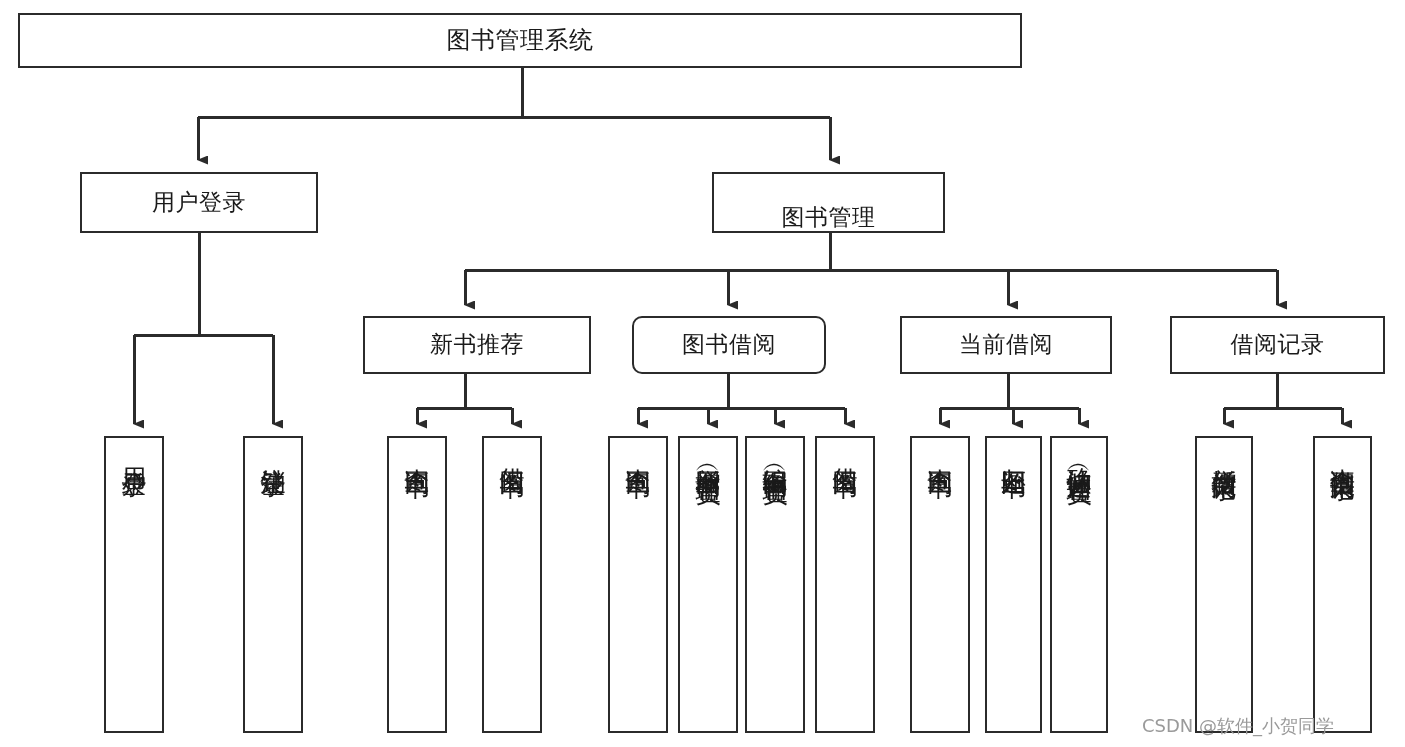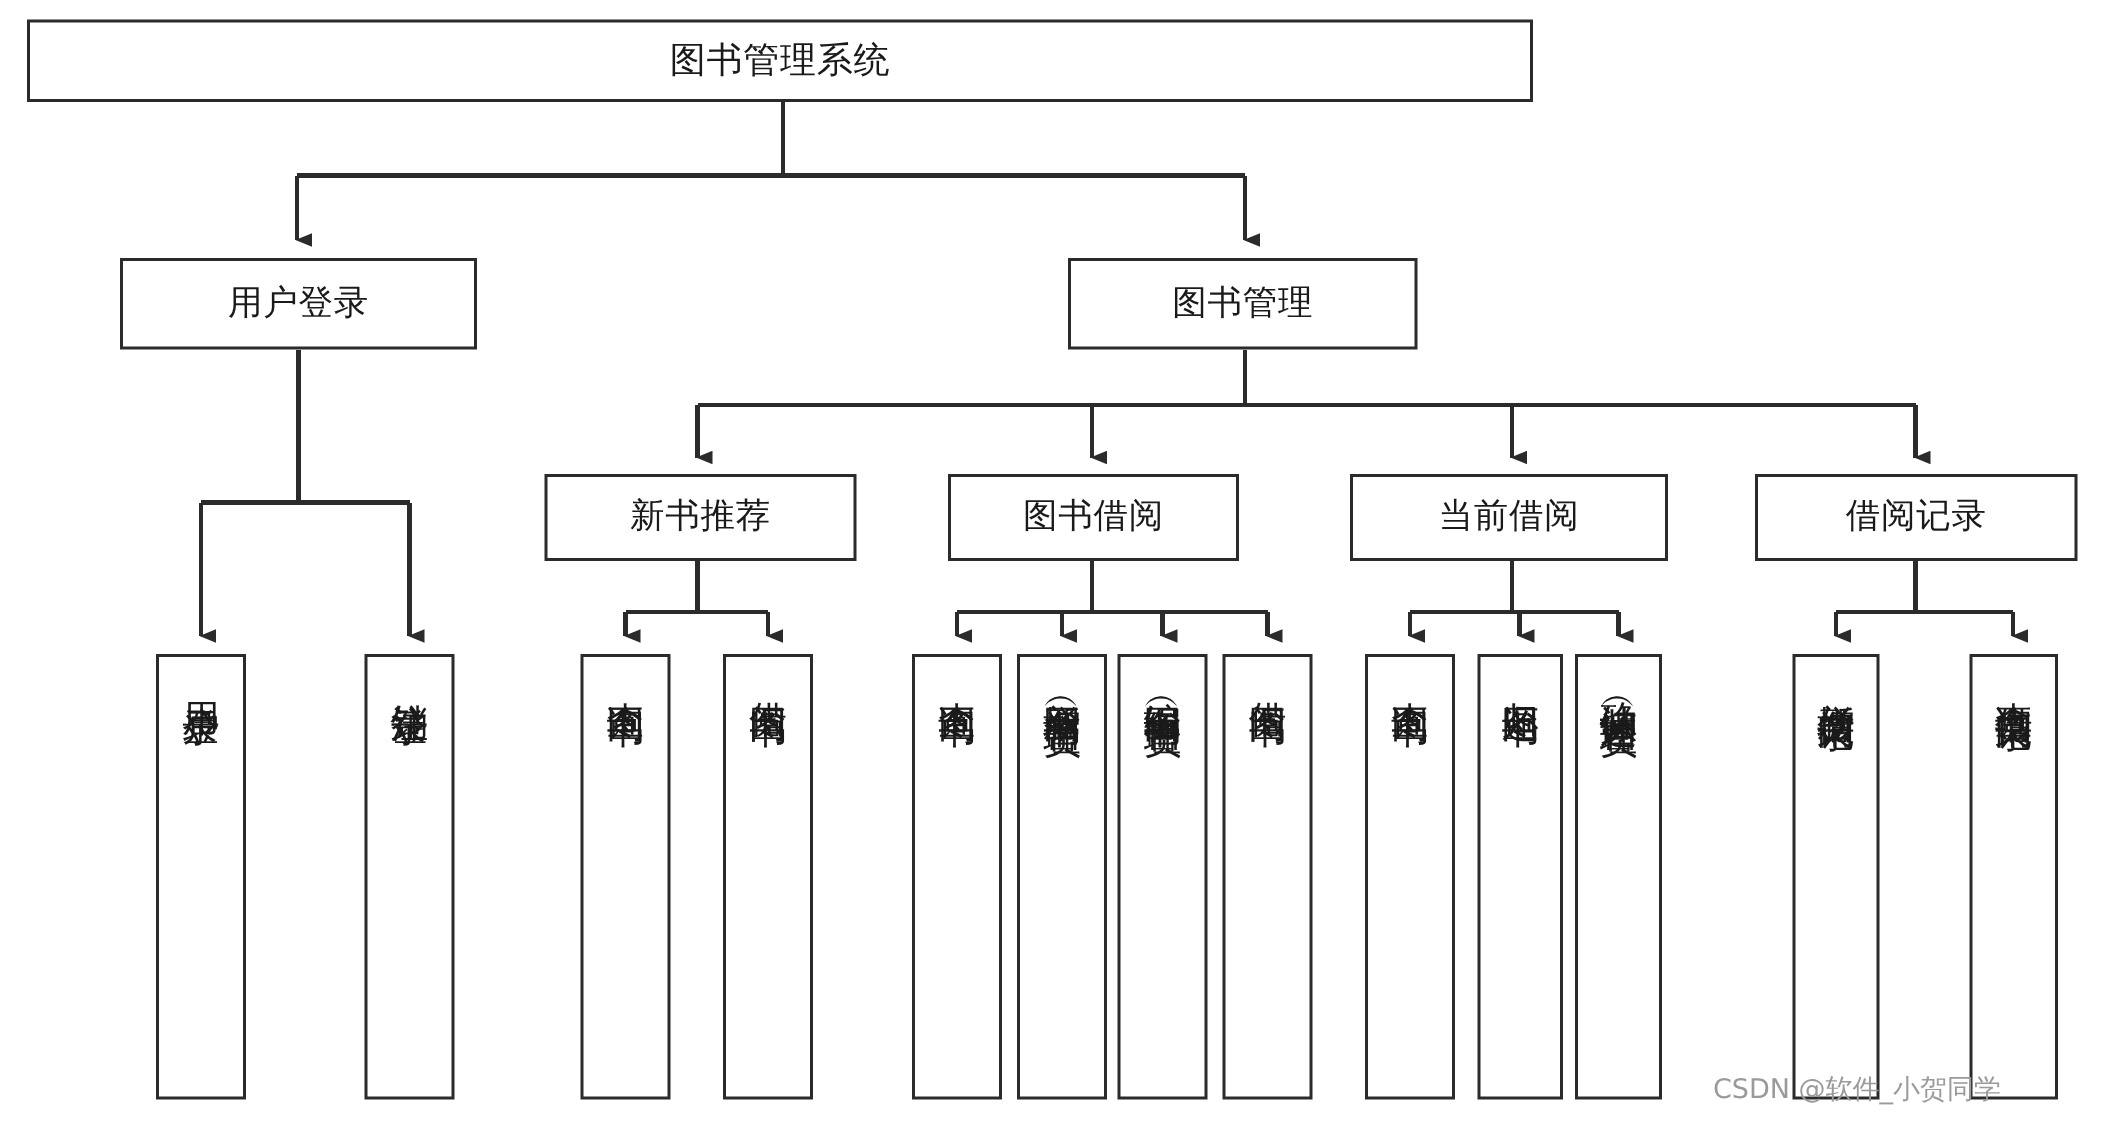--- a/index.html
+++ b/index.html
@@ -131,28 +131,28 @@
     </g>
   </svg>
 
   <div class="node horiz root" style="left:18px; top:13px; width:1004px; height:55px;align-items:center;">
     <span class="node-label">图书管理系统</span>
   </div>
 
   <div class="node horiz" style="left:80px; top:172px; width:238px; height:61px;">
     <span class="node-label">用户登录</span>
   </div>
-  <div class="node horiz" style="left:712px; top:172px; width:233px; height:61px;">
+  <div class="node horiz" style="left:712px; top:172px; width:233px; height:61px;align-items:flex-end;">
     <span class="node-label">图书管理</span>
   </div>
 
-  <div class="node horiz" style="left:363px; top:316px; width:208px; height:58px;">
+  <div class="node horiz" style="left:363px; top:316px; width:228px; height:58px;">
     <span class="node-label">新书推荐</span>
   </div>
-  <div class="node horiz" style="left:632px; top:316px; width:194px; height:58px;">
+  <div class="node horiz" style="left:632px; top:316px; width:194px; height:58px;border-radius:10px;">
     <span class="node-label">图书借阅</span>
   </div>
   <div class="node horiz" style="left:900px; top:316px; width:212px; height:58px;">
     <span class="node-label">当前借阅</span>
   </div>
   <div class="node horiz" style="left:1170px; top:316px; width:215px; height:58px;">
     <span class="node-label">借阅记录</span>
   </div>
 
   <div class="node vert" style="left:104px; top:436px; width:60px; height:297px;">

